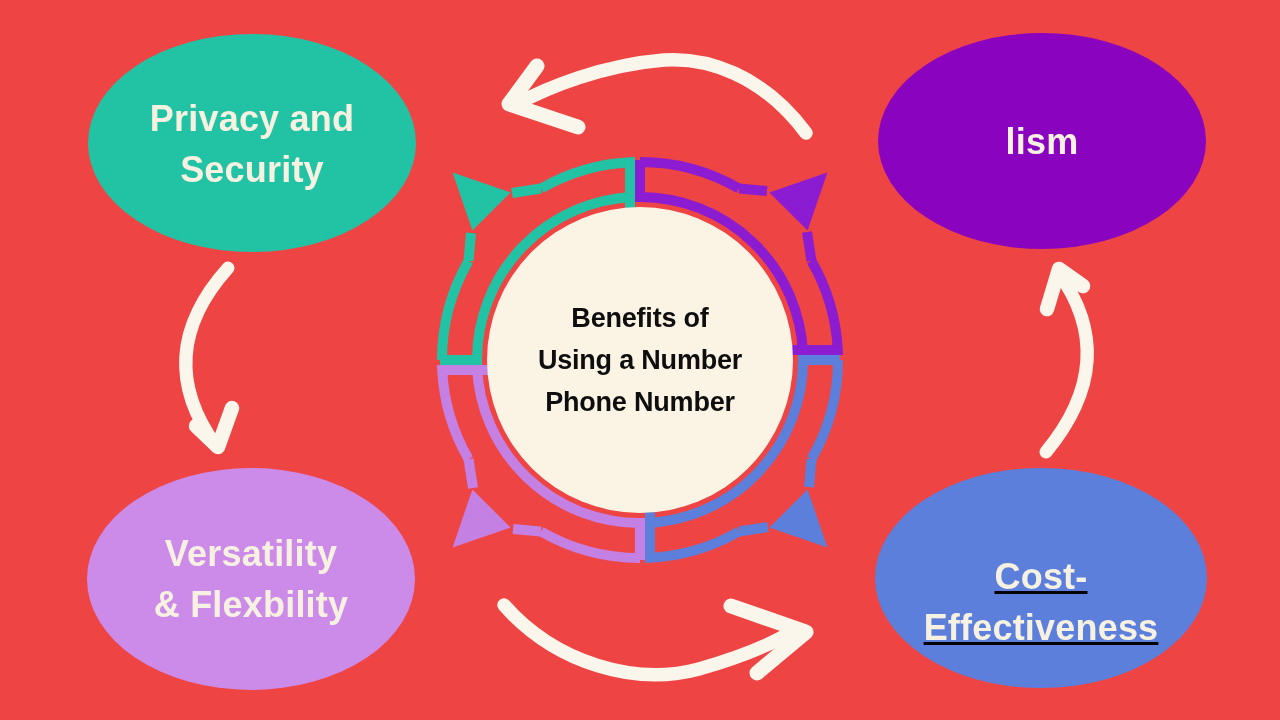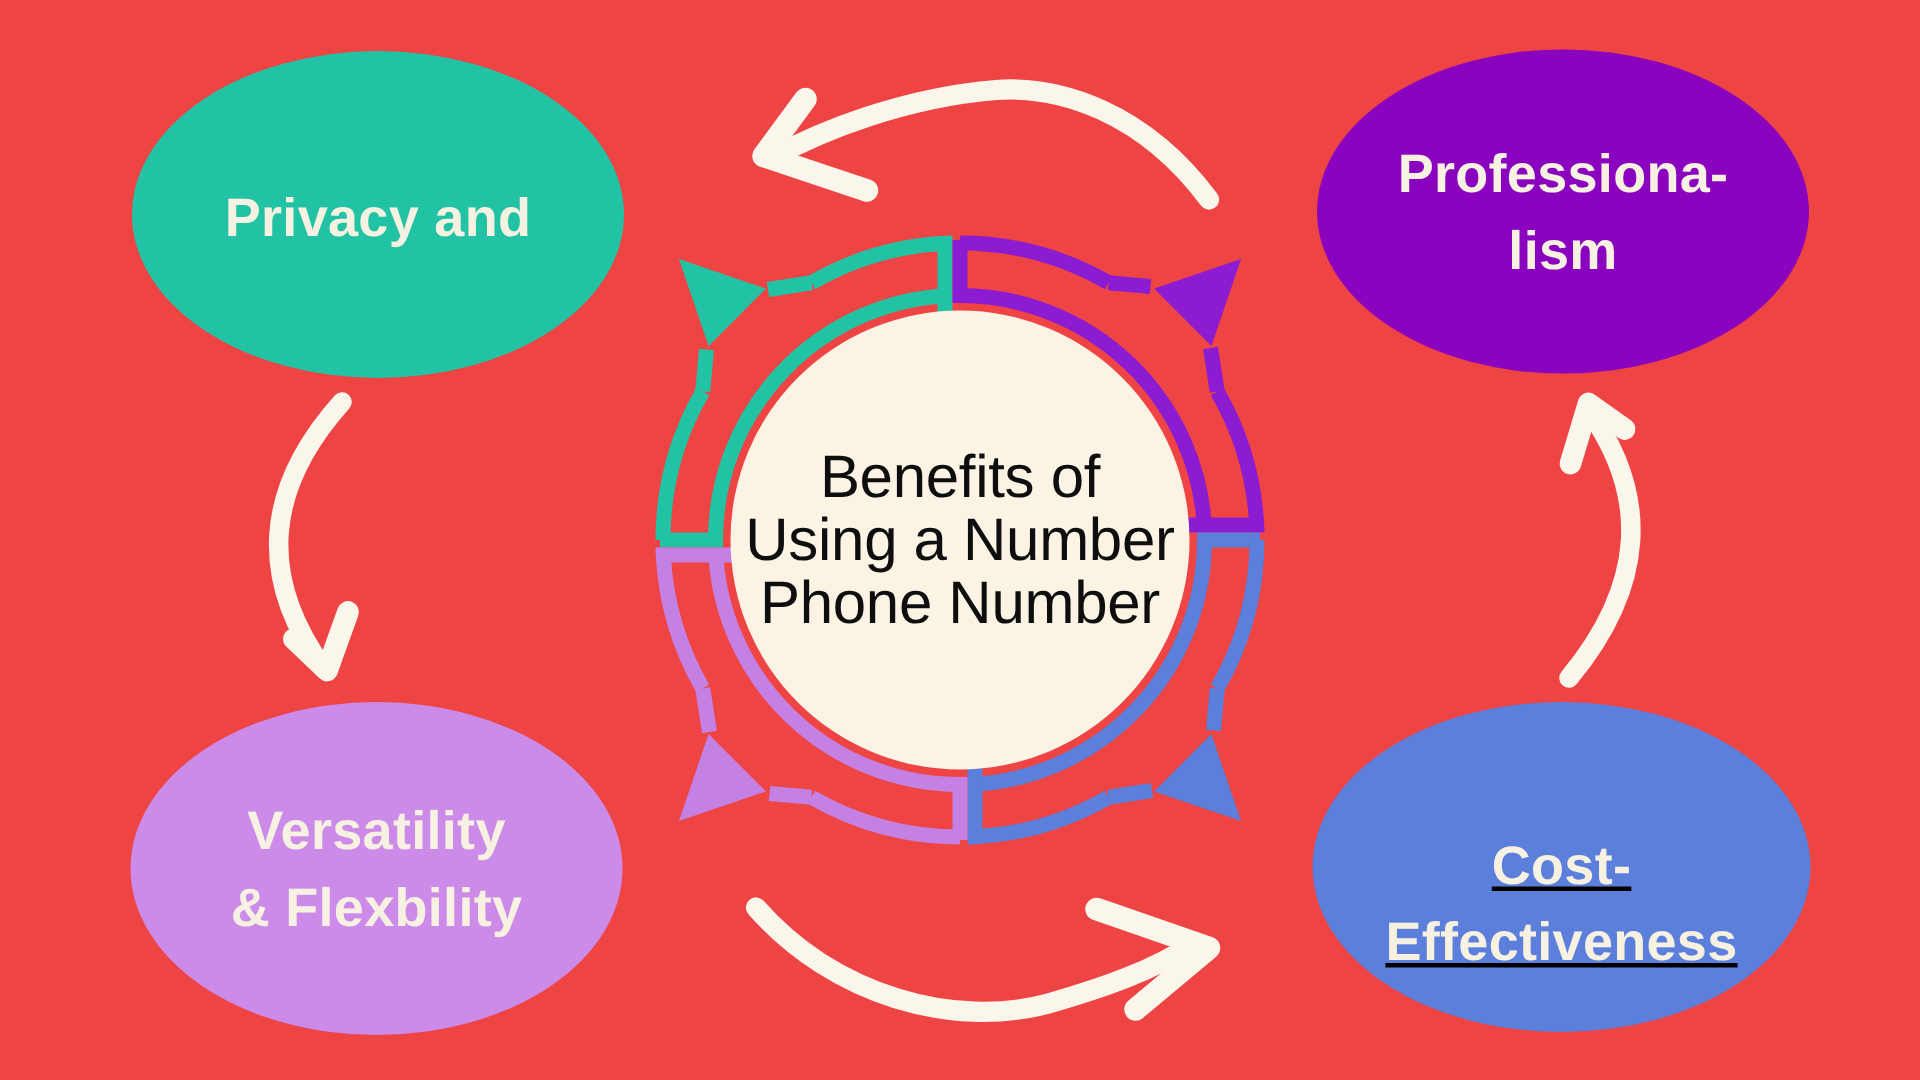--- a/index.html
+++ b/index.html
@@ -20,21 +20,21 @@
   }
   .node-label{
     color:#F7F1E1;
     font-size:36px;font-weight:700;
     line-height:51px;
     letter-spacing:0.2px;
     white-space:nowrap;
   }
   .title-label{
     color:#0E0E0E;
-    font-size:40px;font-weight:400;
+    font-size:27px;font-weight:700;
     line-height:42px;
     letter-spacing:-0.2px;
     white-space:nowrap;
   }
 </style>
 </head>
 <body>
 
 <div class="canvas">
 
@@ -99,24 +99,24 @@
     </g>
 
     <g fill="none" stroke-linecap="round" stroke-linejoin="round" stroke="#FBF6EB">
       <path stroke-width="13.5" d="M 504 605 C 556 664 636 686 699 669 C 741 657 769 646 793 631"></path>
       <path stroke-width="15" d="M 731 606 L 806 632 L 757 673"></path>
     </g>
   </svg>
 
   <div class="label-box" style="left:88px;top:35px;width:328px;height:218px;">
     <div class="node-label">Privacy and</div>
+    <div class="node-label">Security</div>
   </div>
 
   <div class="label-box" style="left:878px;top:33px;width:328px;height:216px;">
-    <div class="node-label">Professiona-</div>
     <div class="node-label">lism</div>
   </div>
 
   <div class="label-box" style="left:87px;top:468px;width:328px;height:222px;text-align:right;">
     <div class="node-label">Versatility</div>
     <div class="node-label">&amp; Flexbility</div>
   </div>
 
   <div class="label-box" style="left:875px;top:492px;width:332px;height:220px;text-decoration:underline;">
     <div class="node-label">Cost-</div>

